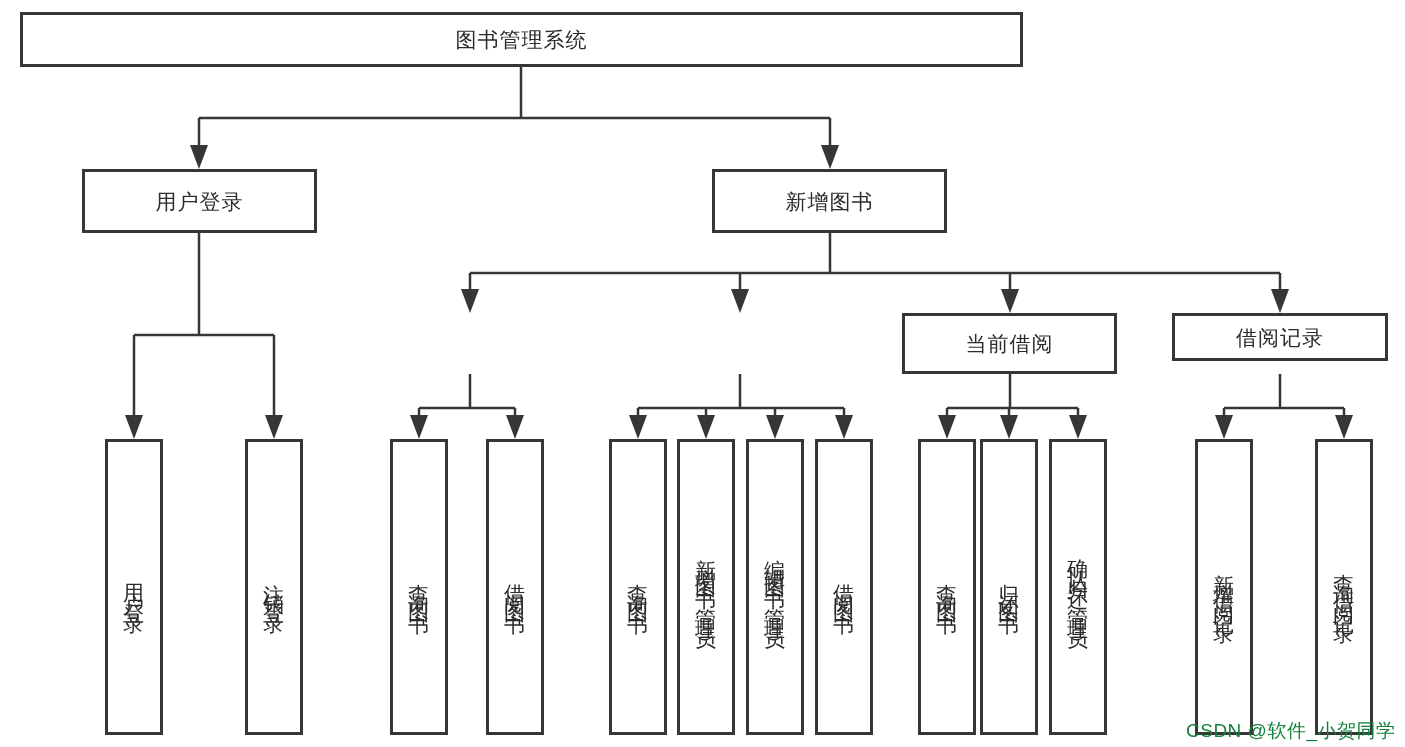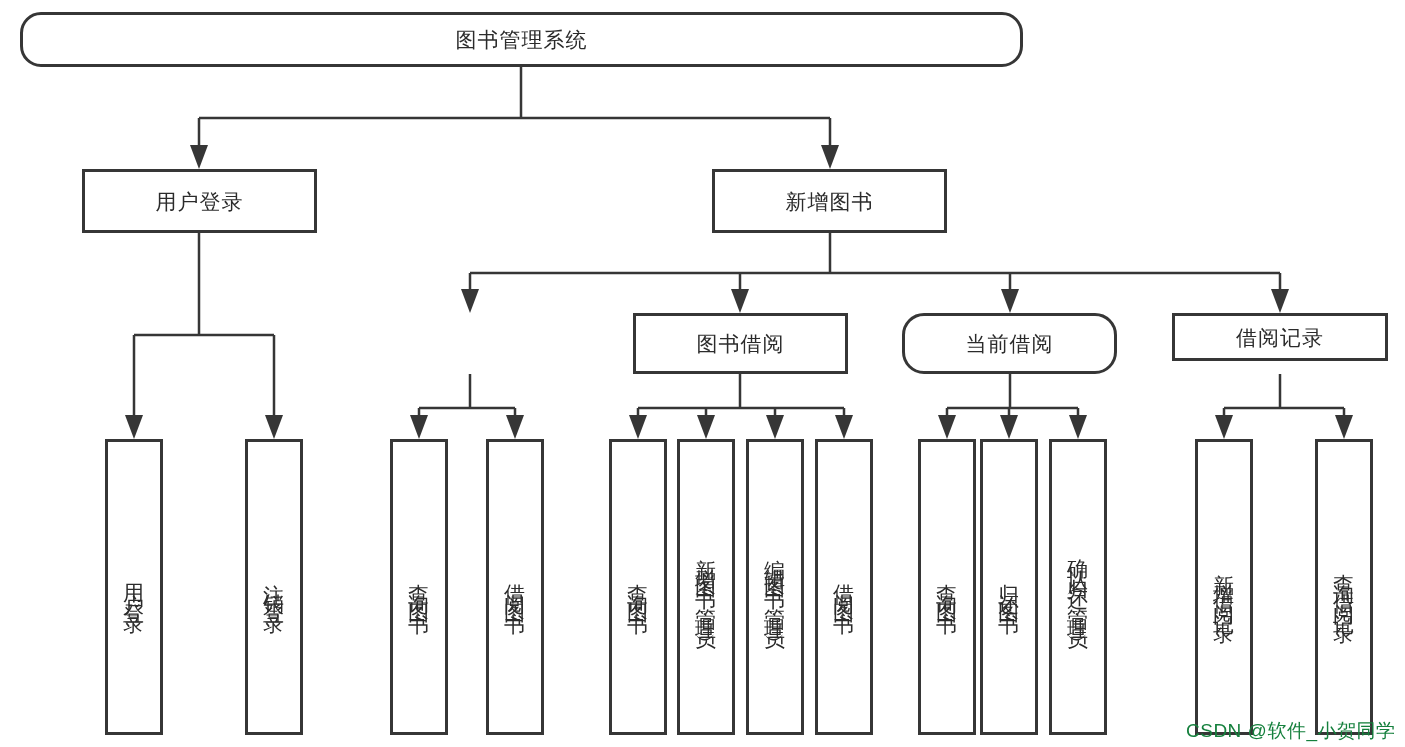--- a/index.html
+++ b/index.html
@@ -36,28 +36,28 @@
     z-index: 2;
   }
   .leaf {
     writing-mode: vertical-rl;
     text-orientation: mixed;
     letter-spacing: 10px;
     font-size: 21px;
     border-width: 3px;
   }
   
-  .n-root   { left: 20px;   top: 12px;  width: 1003px; height: 55px; border-radius: 21px; }
+  .n-root   { left: 20px;   top: 12px;  width: 1003px; height: 55px; }
   
   .n-l2a    { left: 82px;   top: 169px; width: 235px;  height: 64px; }
   .n-l2b    { left: 712px;  top: 169px; width: 235px;  height: 64px; }
   
   .n-l3a    { left: 362px;  top: 313px; width: 217px;  height: 61px; }
   .n-l3b    { left: 633px;  top: 313px; width: 215px;  height: 61px; }
-  .n-l3c    { left: 902px;  top: 313px; width: 215px;  height: 61px; border-radius: 22px; }
+  .n-l3c    { left: 902px;  top: 313px; width: 215px;  height: 61px; }
   .n-l3d    { left: 1172px; top: 313px; width: 216px;  height: 48px; }
   
   .n-u1 { left: 105px;  top: 439px; width: 58px; height: 296px; }
   .n-u2 { left: 245px;  top: 439px; width: 58px; height: 296px; }
   .n-n1 { left: 390px;  top: 439px; width: 58px; height: 296px; }
   .n-n2 { left: 486px;  top: 439px; width: 58px; height: 296px; }
   .n-b1 { left: 609px;  top: 439px; width: 58px; height: 296px; }
   .n-b2 { left: 677px;  top: 439px; width: 58px; height: 296px; }
   .n-b3 { left: 746px;  top: 439px; width: 58px; height: 296px; }
   .n-b4 { left: 815px;  top: 439px; width: 58px; height: 296px; }
@@ -124,21 +124,20 @@
       <polygon points="1215,415 1233,415 1224,439"></polygon>
       <polygon points="1335,415 1353,415 1344,439"></polygon>
     </g>
   </svg>
 
   <div class="box n-root">图书管理系统</div>
 
   <div class="box n-l2a">用户登录</div>
   <div class="box n-l2b">新增图书</div>
 
-  <div class="box n-l3b">图书借阅</div>
   <div class="box n-l3c">当前借阅</div>
   <div class="box n-l3d">借阅记录</div>
 
   <div class="box leaf n-u1">用户登录</div>
   <div class="box leaf n-u2">注销登录</div>
 
   <div class="box leaf n-n1">查询图书</div>
   <div class="box leaf n-n2">借阅图书</div>
 
   <div class="box leaf n-b1">查询图书</div>

